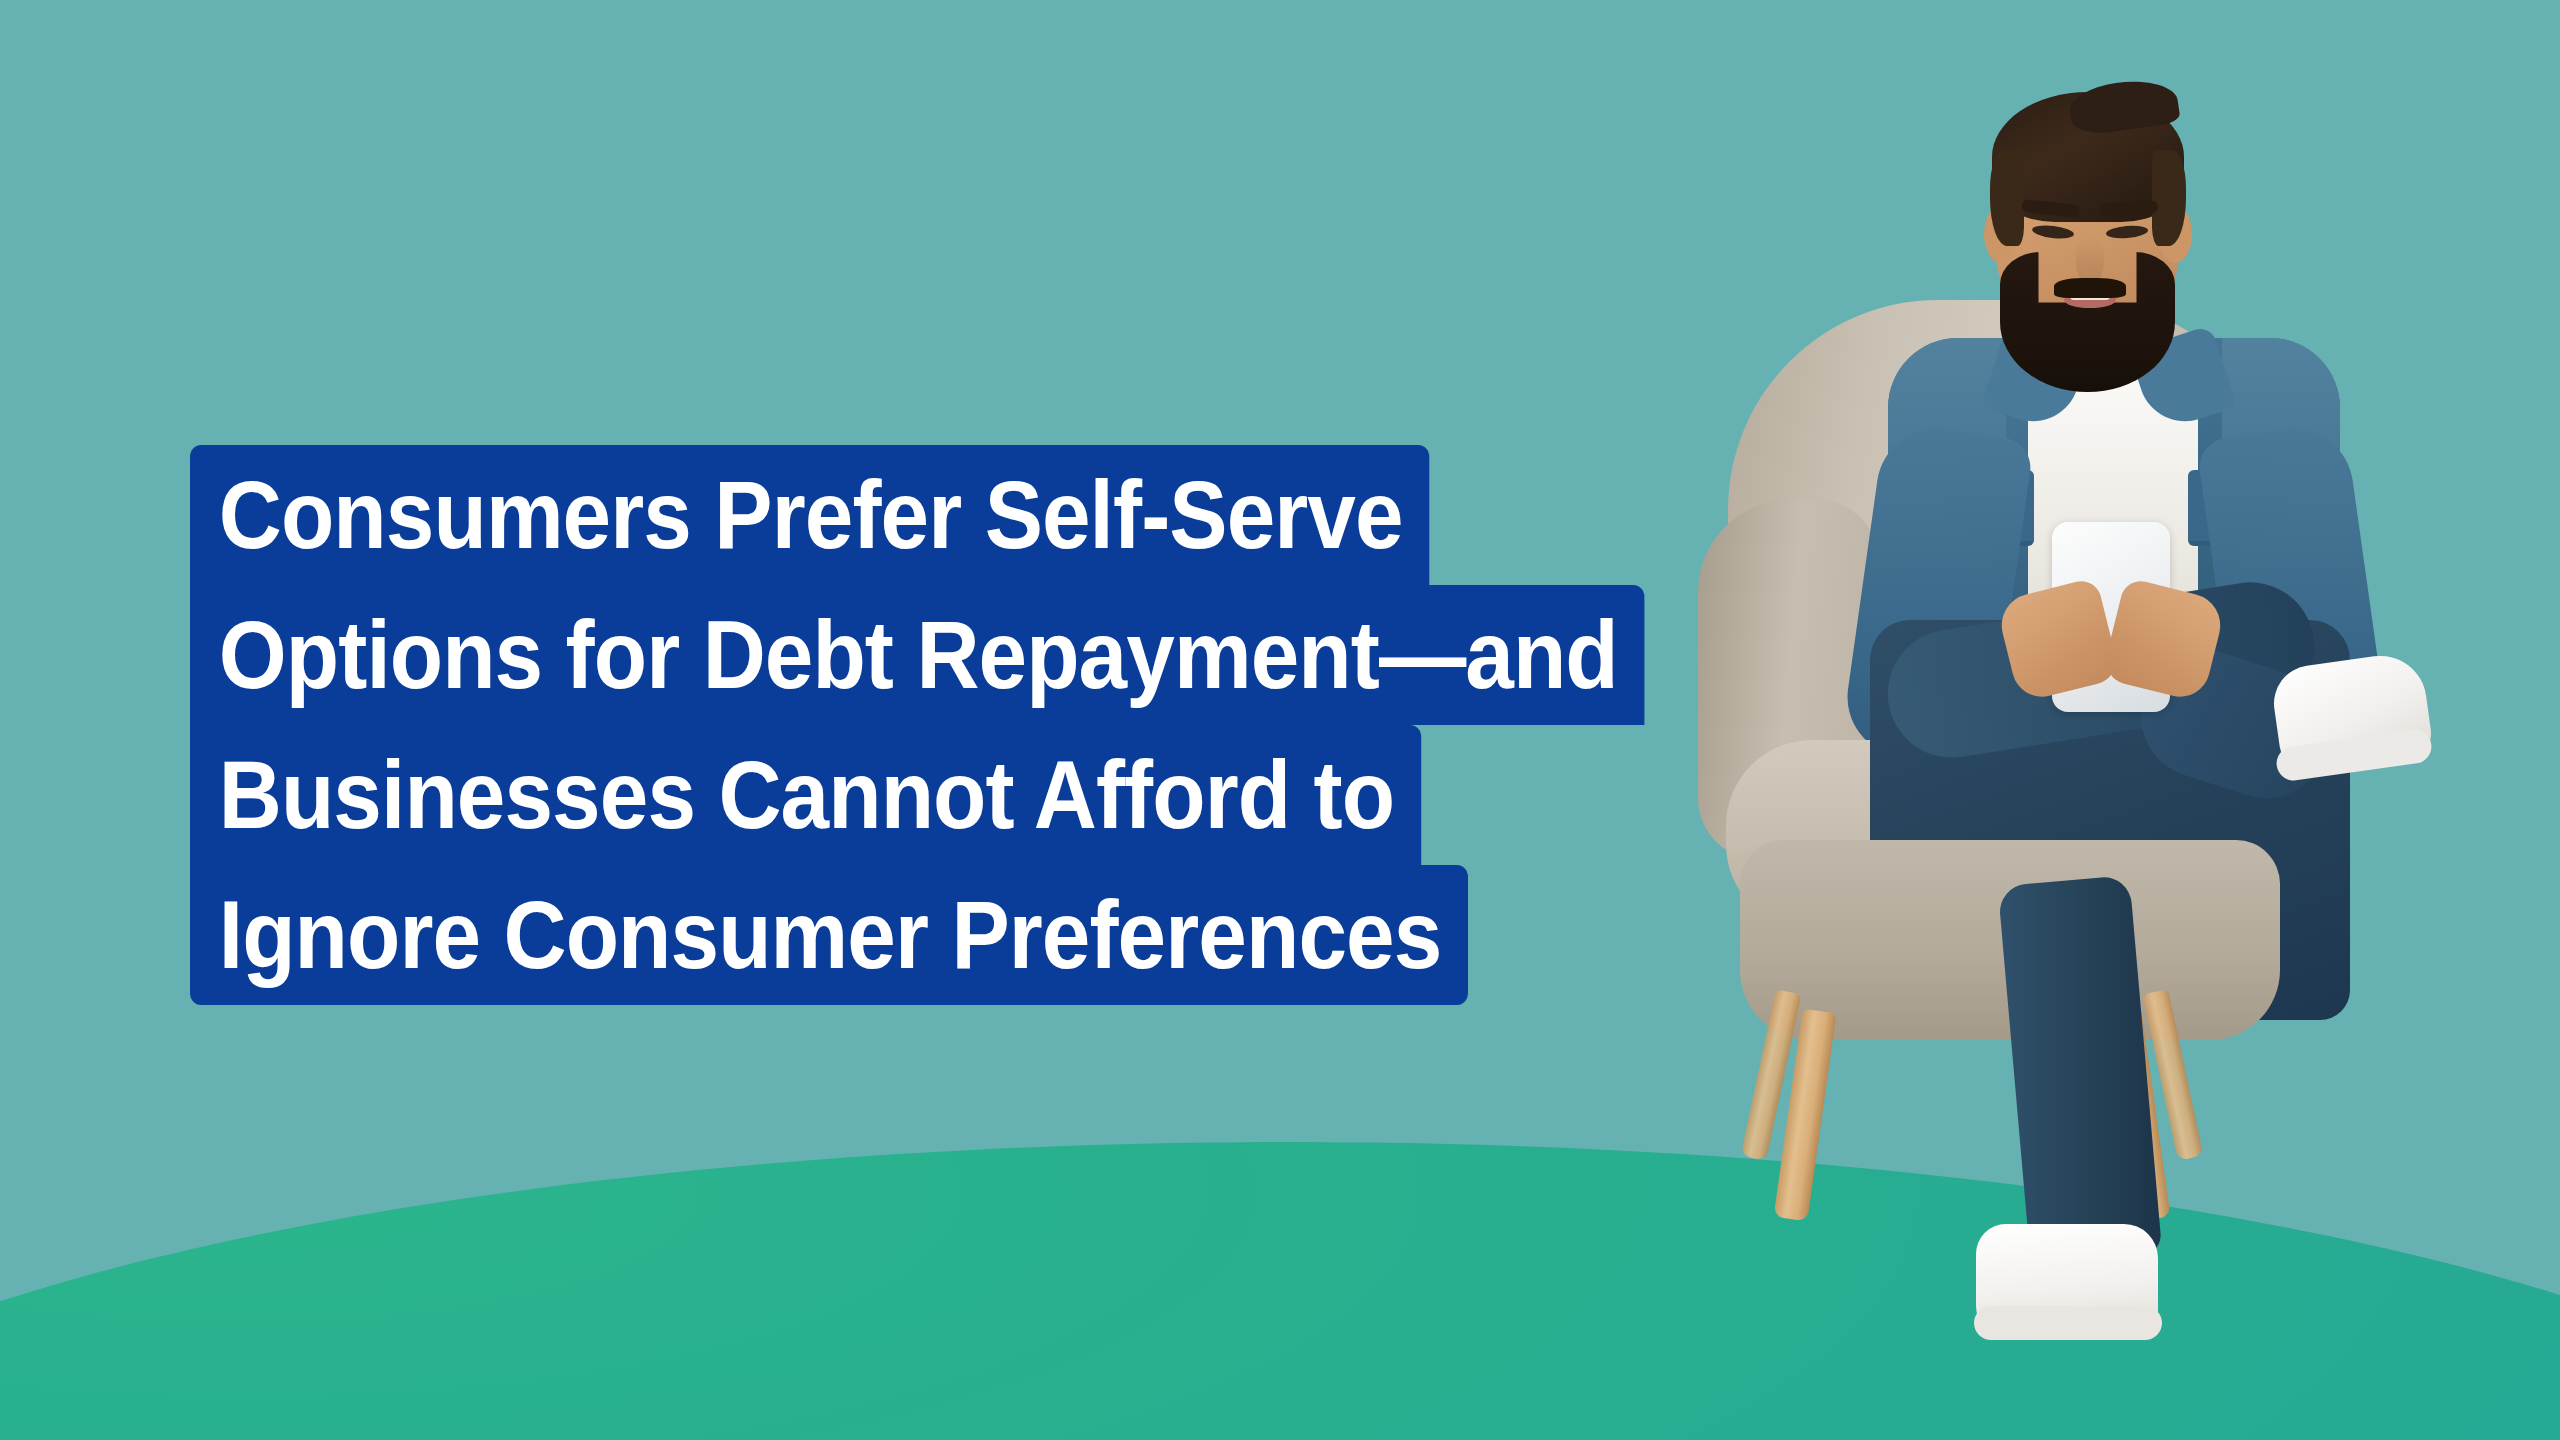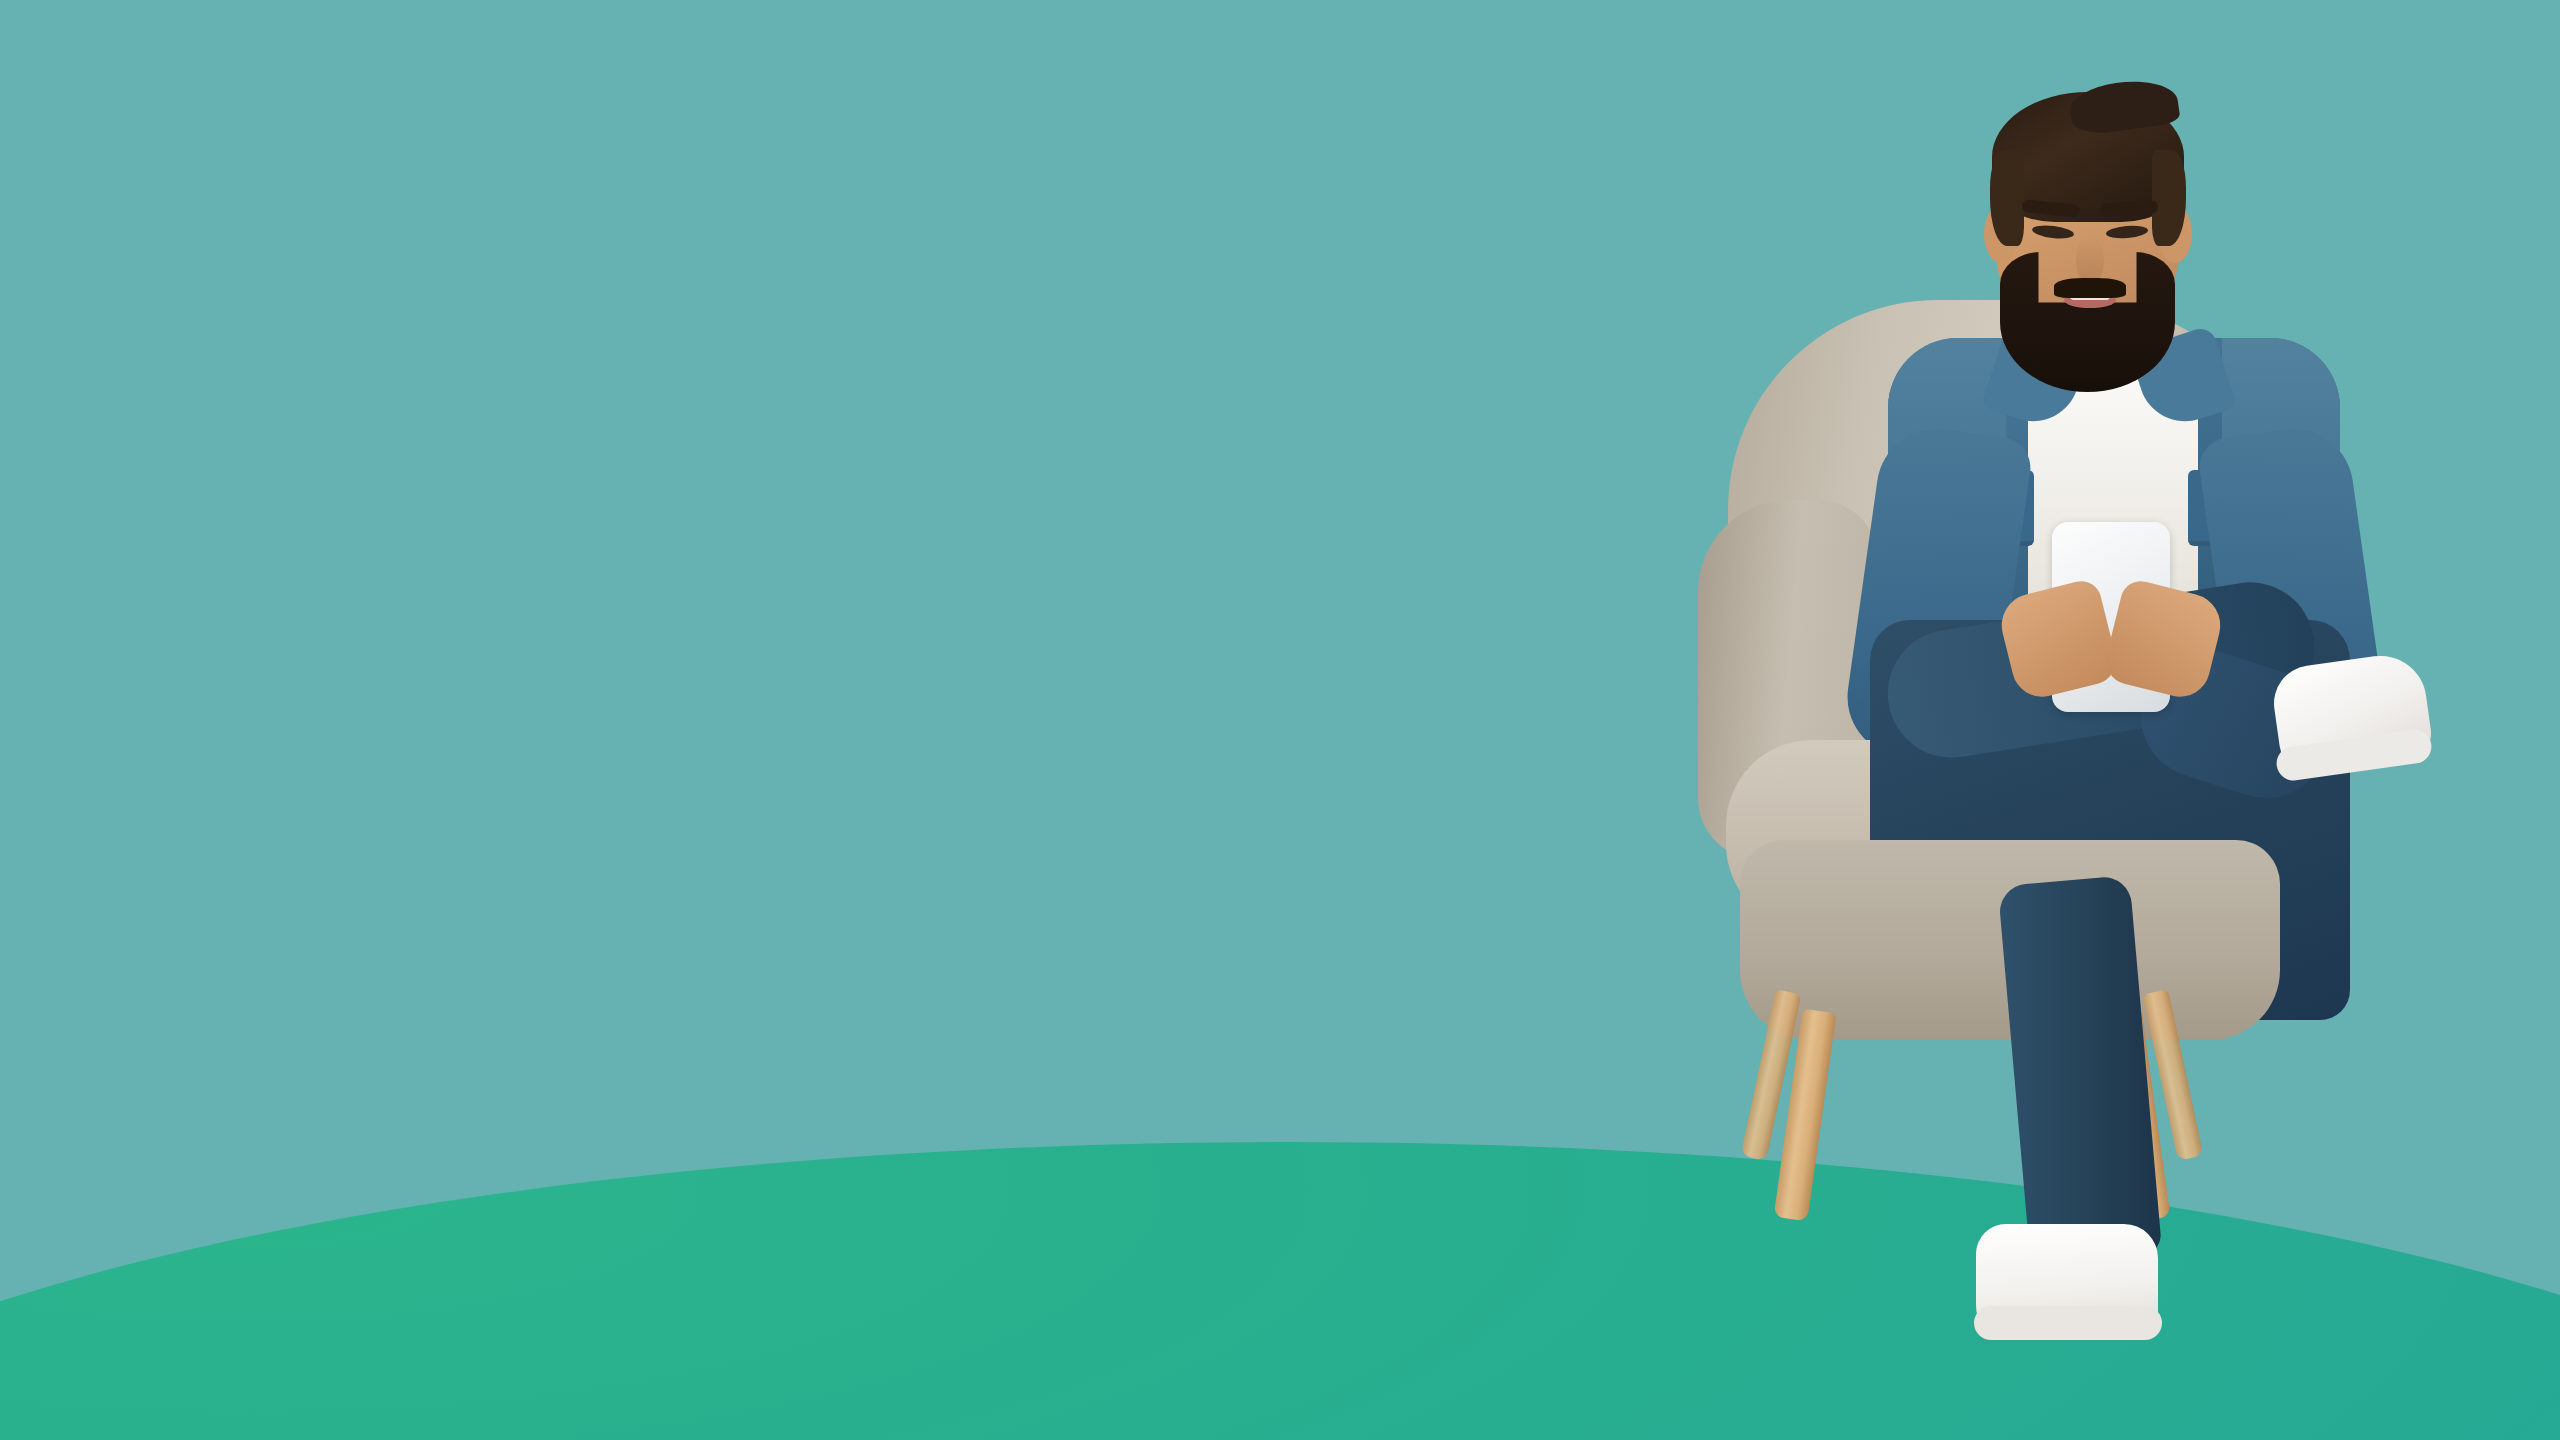--- a/index.html
+++ b/index.html
@@ -360,14 +360,28 @@
     <div class="leg-down"></div>
     <div class="shoe-down"></div>
     <div class="shoe-down-sole"></div>
 
     <div class="leg leg-bl"></div>
     <div class="leg leg-br"></div>
     <div class="leg leg-fl"></div>
     <div class="leg leg-fr"></div>
   </div>
 
+  <div class="hl-stack">
+    <div class="hl-line r1">
+      <span>Consumers Prefer Self-Serve</span>
+    </div>
+    <div class="hl-line r2">
+      <span>Options for Debt Repayment—and</span>
+    </div>
+    <div class="hl-line r3">
+      <span>Businesses Cannot Afford to</span>
+    </div>
+    <div class="hl-line r4">
+      <span>Ignore Consumer Preferences</span>
+    </div>
+  </div>
 
 </div>
 
 </body></html>

